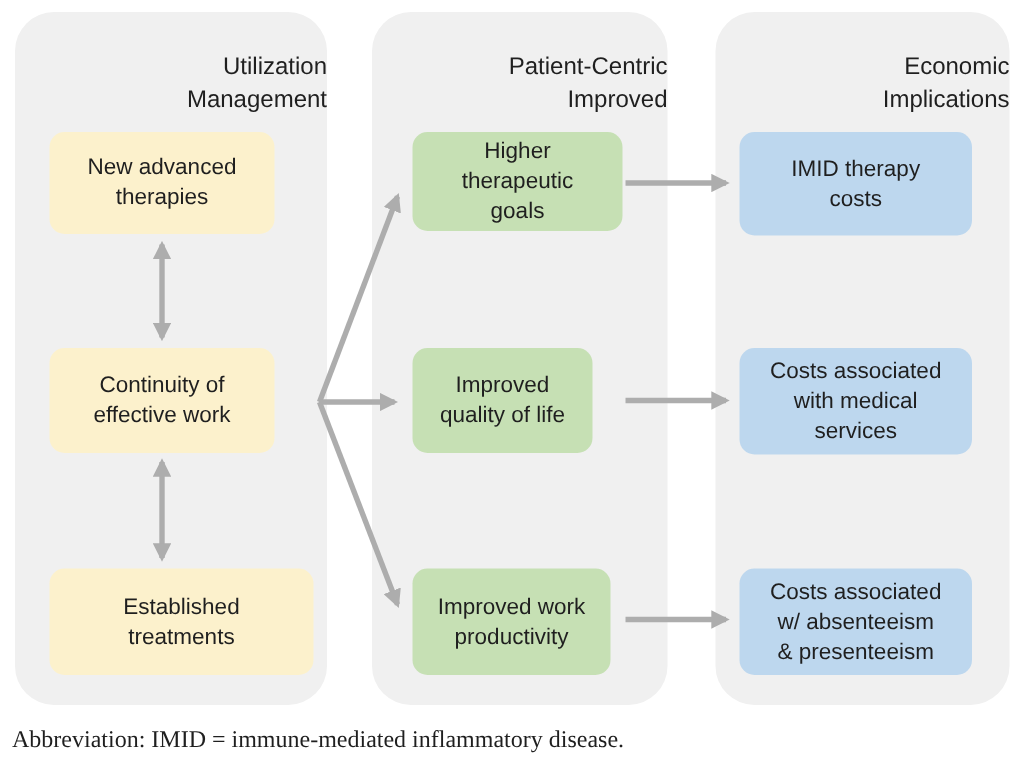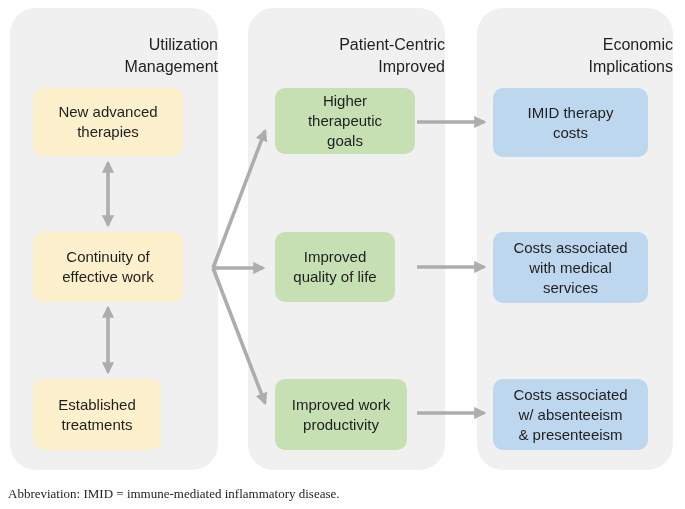--- a/index.html
+++ b/index.html
@@ -42,21 +42,21 @@
   .node span{white-space:pre-line;display:block;padding:0 4px;}
   .node.yellow{background:var(--color-yellow);}
   .node.green{background:var(--color-green);}
   .node.blue{background:var(--color-blue);}
   .arrows{position:absolute;left:0;top:0;width:685px;height:509px;pointer-events:none;}
   .arrows line{stroke:var(--color-arrow);stroke-width:3.6;}
   .arrows marker path{fill:var(--color-arrow);}
   .footnote{
     position:absolute;left:8px;top:485px;
     font-family:"Liberation Serif","DejaVu Serif",serif;
-    font-size:13px;line-height:18px;
+    font-size:16px;line-height:18px;
     color:var(--color-text);
   }
 </style>
 </head>
 <body>
 
 <div class="page">
 
   <section class="panel" style="left:10px;width:208px">
     <h2 class="col-title">Utilization
@@ -92,21 +92,21 @@
   </svg>
 
   <div class="node yellow" style="left:33px;top:88px;width:150px;height:68px">
     <span>New advanced
 therapies</span>
   </div>
   <div class="node yellow" style="left:33px;top:232px;width:150px;height:70px">
     <span>Continuity of
 effective work</span>
   </div>
-  <div class="node yellow" style="left:33px;top:379px;width:128px;height:71px">
+  <div class="node yellow" style="left:33px;top:379px;width:176px;height:71px">
     <span>Established
 treatments</span>
   </div>
 
   <div class="node green" style="left:275px;top:88px;width:140px;height:66px">
     <span>Higher
 therapeutic
 goals</span>
   </div>
   <div class="node green" style="left:275px;top:232px;width:120px;height:70px">

